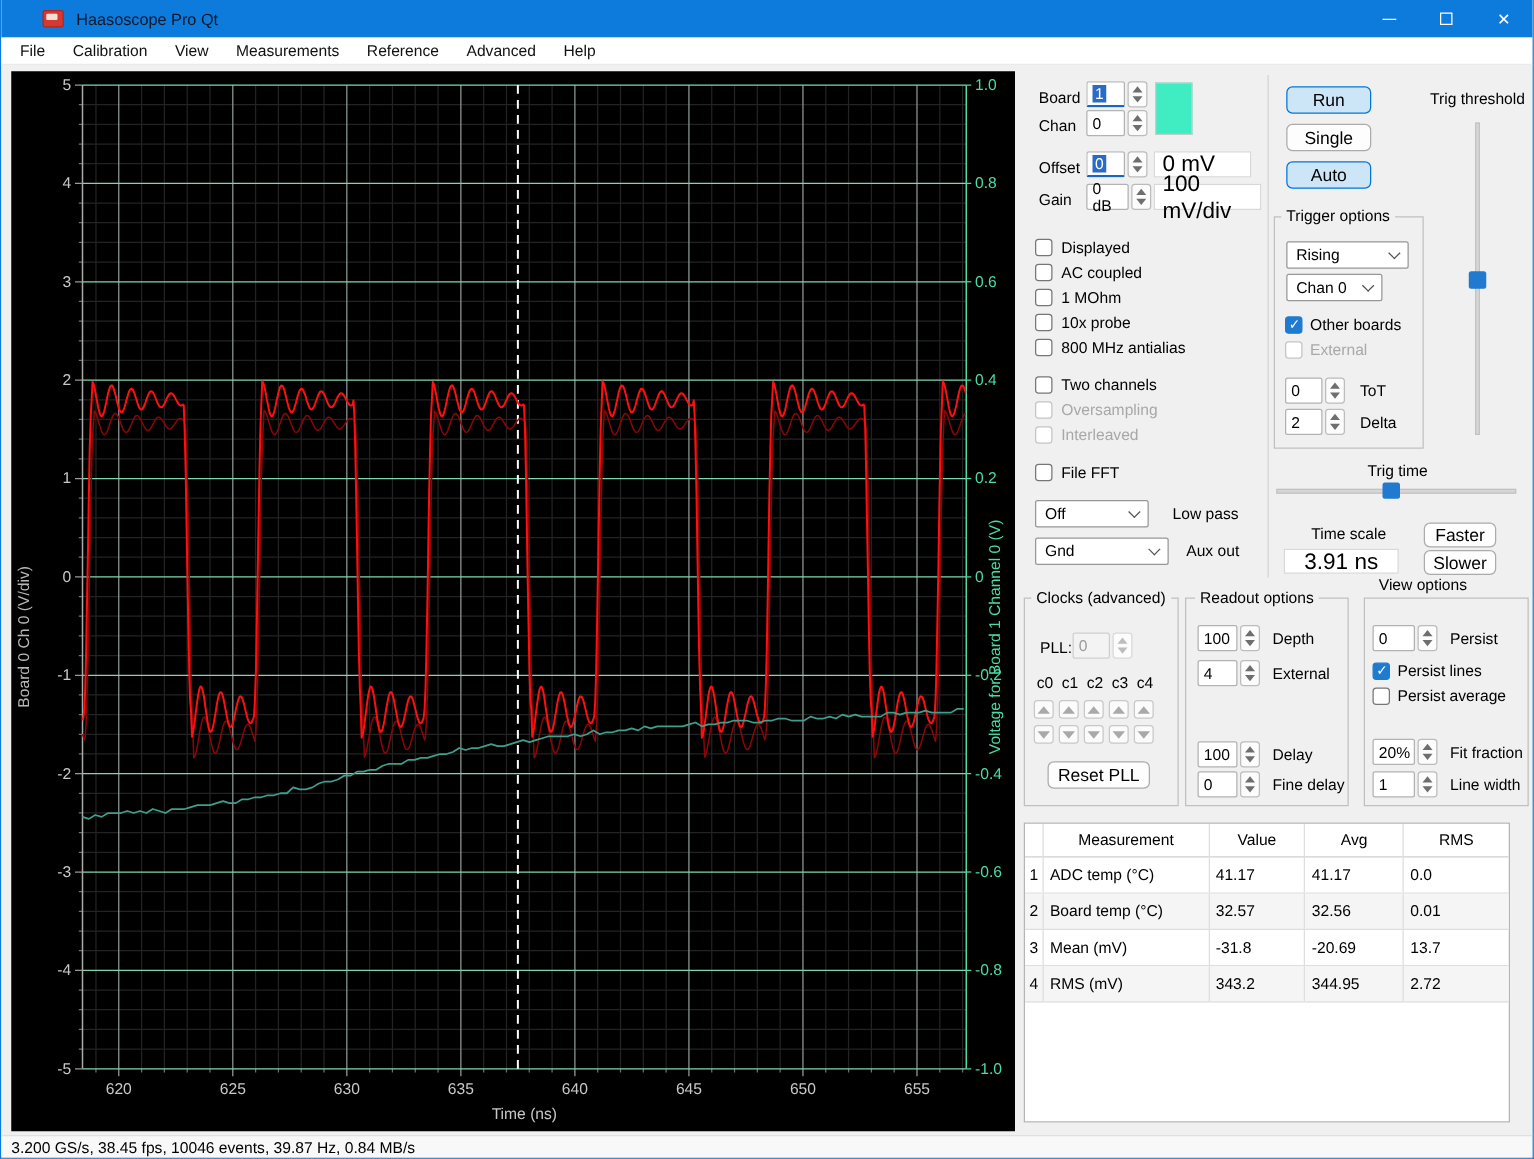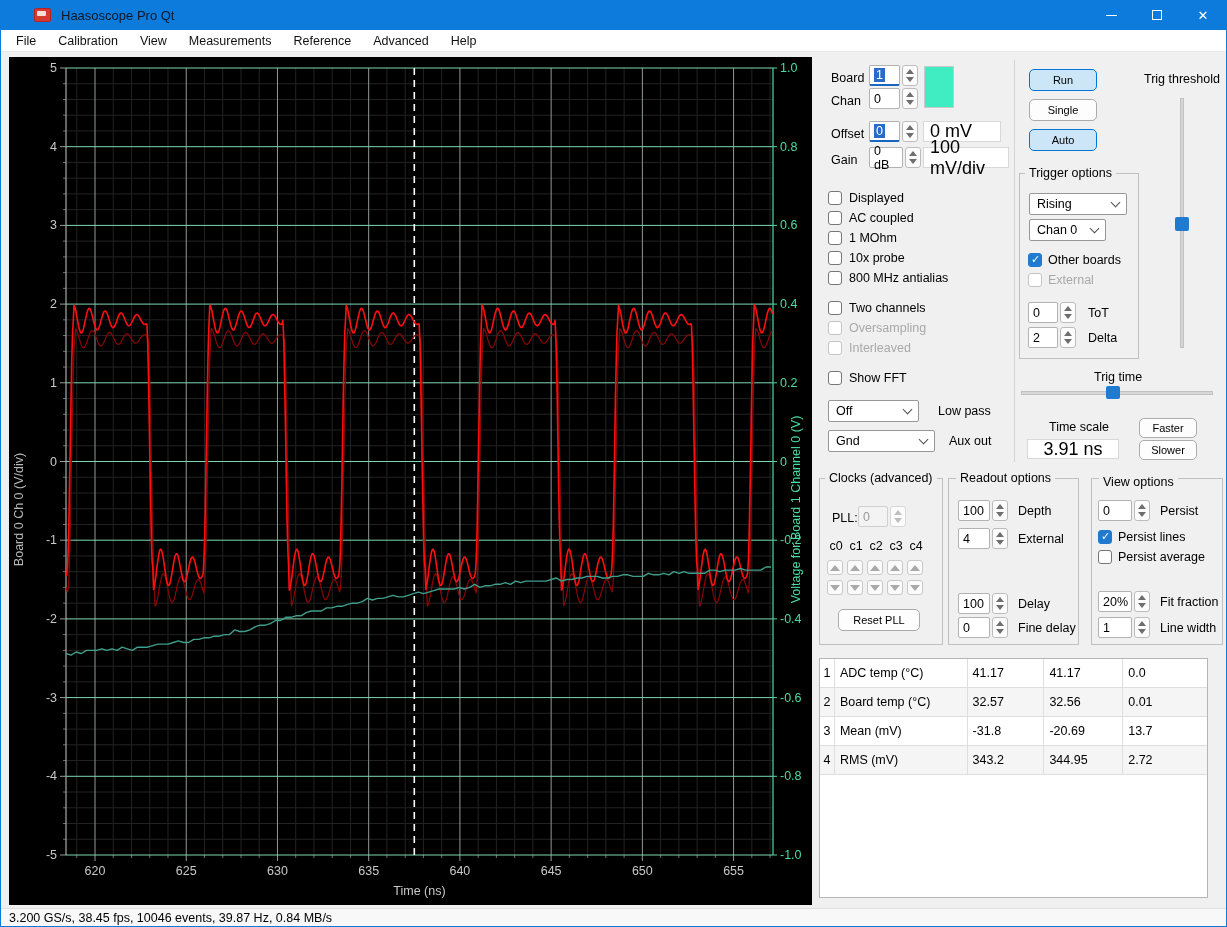--- a/index.html
+++ b/index.html
@@ -43,21 +43,21 @@
   .spin.dis .tri-d{border-top-color:#bdbdbd;}
   .sel{background:#2a6bc8;color:#fff;padding:0 2px;}
   .readout{position:absolute;background:#fff;border:1px solid #d8d8d8;font-size:18px;display:flex;align-items:center;padding:0 6px;height:21px;}
   .swatch{position:absolute;border:1px solid #c9c9c9;}
   .cb{position:absolute;width:14px;height:14px;border:1px solid #767676;border-radius:3px;background:#fff;}
   .cb.on{background:#1f7ad0;border-color:#1f7ad0;}
   .cb.on::after{content:"✓";position:absolute;left:2px;top:-1px;color:#fff;font-size:11px;font-weight:bold;}
   .cb.dis{border-color:#c4c4c4;}
   .combo{position:absolute;height:22px;background:#fff;border:1px solid #979797;border-radius:2px;font-size:12.5px;display:flex;align-items:center;justify-content:space-between;padding:0 7px;}
   .chev{width:7px;height:7px;border-right:1.6px solid #505050;border-bottom:1.6px solid #505050;transform:rotate(45deg);margin-top:-3px;}
-  .btn{position:absolute;display:flex;align-items:center;justify-content:center;background:#fdfdfd;border:1px solid #ababab;border-radius:5px;font-size:11px;color:#000;}
+  .btn{position:absolute;display:flex;align-items:center;justify-content:center;background:#fdfdfd;border:1px solid #ababab;border-radius:5px;font-size:14px;color:#000;}
   .btn.hl{background:#cde6f7;border:1.5px solid #0076d7;}
   .groupbox{position:absolute;border:1px solid #c0c0c0;}
   .grouptitle{position:absolute;background:#f0f0f0;padding:0 4px;font-size:12.5px;color:#000;white-space:nowrap;}
   .track-v{position:absolute;width:4px;background:#d6d6d6;border:1px solid #c2c2c2;}
   .track-h{position:absolute;height:4px;background:#d6d6d6;border:1px solid #c2c2c2;}
   .handle{position:absolute;width:14px;height:14px;background:#1f7ad0;border-radius:2px;}
   .arrbtn{position:absolute;width:16px;height:15px;border:1px solid #c8c8c8;border-radius:3px;background:#fbfbfb;display:flex;align-items:center;justify-content:center;}
   .arrbtn .tri-u{border-left-width:5px;border-right-width:5px;border-bottom:6px solid #a9a9a9;}
   .arrbtn .tri-d{border-left-width:5px;border-right-width:5px;border-top:6px solid #a9a9a9;}
   .clbl{position:absolute;font-size:12.5px;color:#000;width:16px;text-align:center;}
@@ -402,21 +402,21 @@
       <span class="lbl" style="left:34px;top:199px">10x probe</span>
       <div class="cb" style="left:13px;top:219px"></div>
       <span class="lbl" style="left:34px;top:219px">800 MHz antialias</span>
       <div class="cb" style="left:13px;top:249px"></div>
       <span class="lbl" style="left:34px;top:249px">Two channels</span>
       <div class="cb dis" style="left:13px;top:269px"></div>
       <span class="lbl dis" style="left:34px;top:269px">Oversampling</span>
       <div class="cb dis" style="left:13px;top:289px"></div>
       <span class="lbl dis" style="left:34px;top:289px">Interleaved</span>
       <div class="cb" style="left:13px;top:319px"></div>
-      <span class="lbl" style="left:34px;top:319px">Show FFT</span>
+      <span class="lbl" style="left:34px;top:319px">File FFT</span>
 
       <div class="combo" style="left:13px;top:348px;width:91px">
         <span>Off</span>
           <span class="chev"></span>
       </div>
       <span class="lbl" style="left:123px;top:352px">Low pass</span>
       <div class="combo" style="left:13px;top:378px;width:107px">
         <span>Gnd</span>
           <span class="chev"></span>
       </div>
@@ -546,21 +546,21 @@
       <div class="spin" style="left:143px;top:565px">
         <div class="v" style="width:32px">0</div>
         <div class="b">
             <div class="tri-u"></div>
             <div class="tri-d"></div>
           </div>
       </div>
       <span class="lbl" style="left:203px;top:569px">Fine delay</span>
 
       <div class="groupbox" style="left:276px;top:426px;width:132px;height:167px"></div>
-      <span class="grouptitle" style="left:284px;top:423px">View options</span>
+      <span class="grouptitle" style="left:284px;top:409px">View options</span>
       <div class="spin" style="left:283px;top:448px">
         <div class="v" style="width:34px">0</div>
         <div class="b">
             <div class="tri-u"></div>
             <div class="tri-d"></div>
           </div>
       </div>
       <span class="lbl" style="left:345px;top:452px">Persist</span>
       <div class="cb on" style="left:283px;top:478px"></div>
       <span class="lbl" style="left:303px;top:478px">Persist lines</span>
@@ -577,20 +577,27 @@
       <div class="spin" style="left:283px;top:565px">
         <div class="v" style="width:34px">1</div>
         <div class="b">
             <div class="tri-u"></div>
             <div class="tri-d"></div>
           </div>
       </div>
       <span class="lbl" style="left:345px;top:569px">Line width</span>
 
       <div class="mtable" style="left:4px;top:606px;width:389px;height:240px">
+        <div class="mhead">
+          <div class="mc c0"></div>
+          <div class="mc c1">Measurement</div>
+          <div class="mc c2">Value</div>
+          <div class="mc c3">Avg</div>
+          <div class="mc c4">RMS</div>
+        </div>
         <div class="mrow">
           <div class="mc c0">1</div>
           <div class="mc c1">ADC temp (°C)</div>
           <div class="mc c2">41.17</div>
           <div class="mc c3">41.17</div>
           <div class="mc c4">0.0</div>
         </div>
         <div class="mrow alt">
           <div class="mc c0">2</div>
           <div class="mc c1">Board temp (°C)</div>

